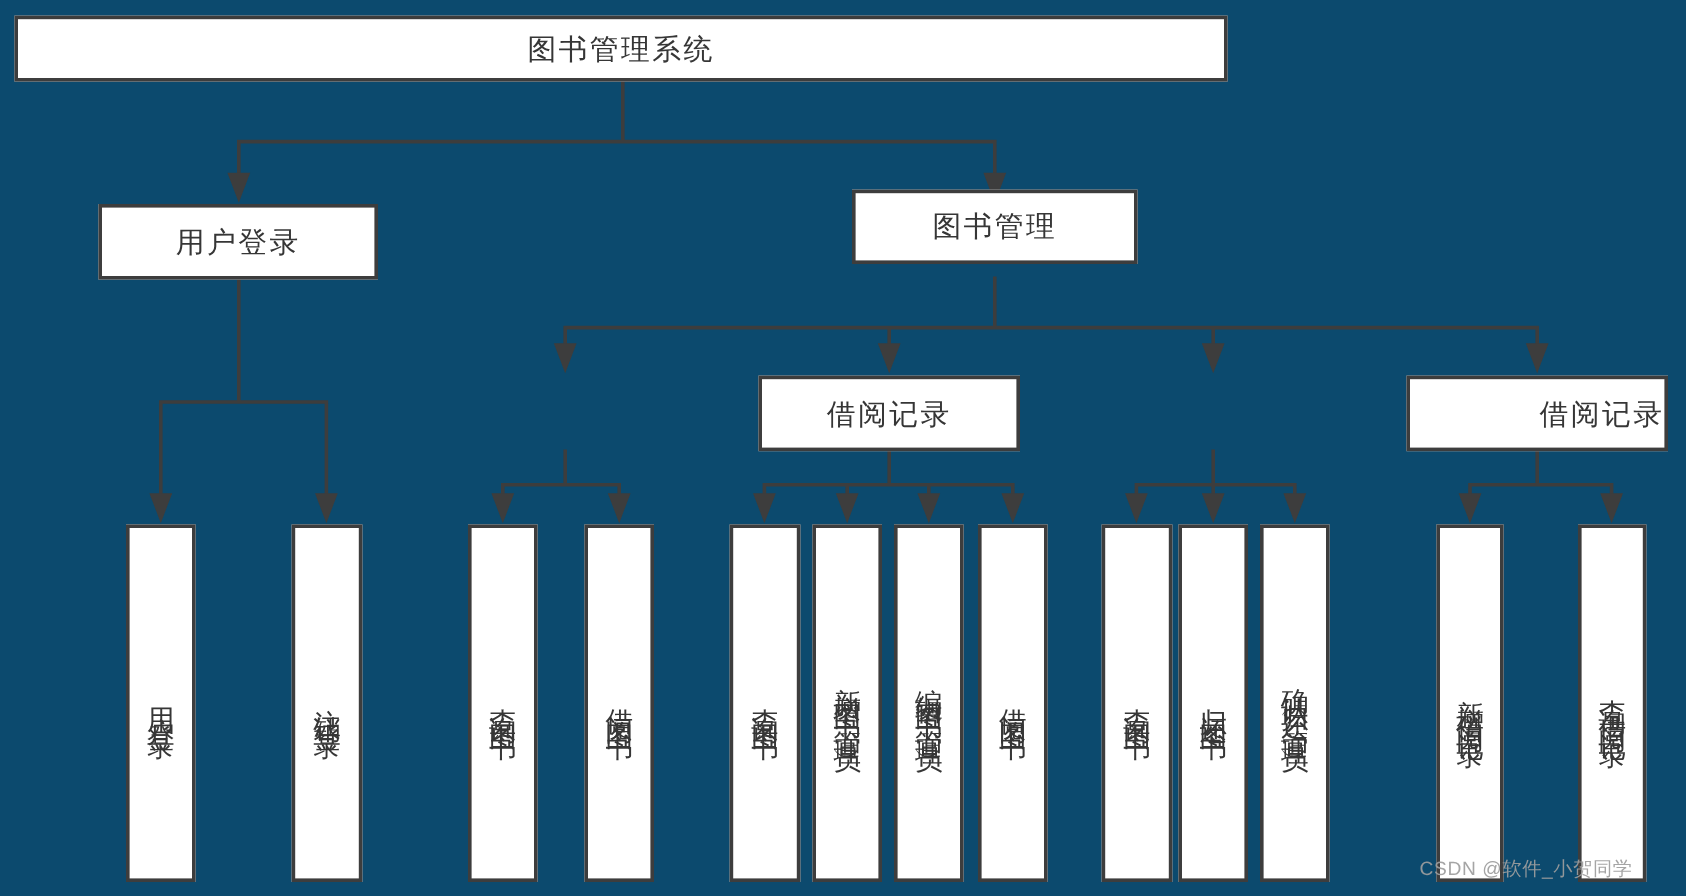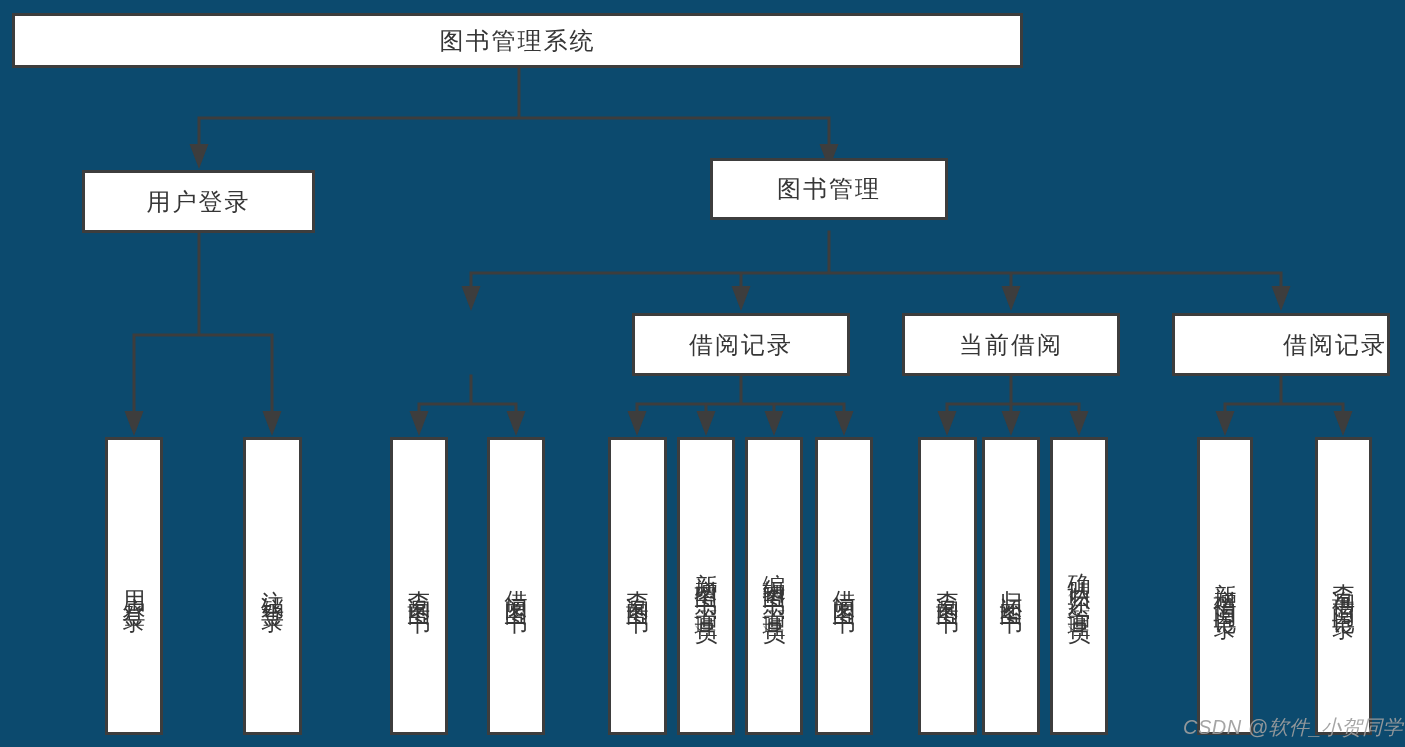--- a/index.html
+++ b/index.html
@@ -44,26 +44,25 @@
     writing-mode: vertical-rl;
     text-orientation: mixed;
     font-size: 23px;
     letter-spacing: 7px;
     line-height: 1;
   }
   .watermark {
     position: absolute;
     left: 1183px;
     top: 714px;
-    font-size: 20px;
+    font-size: 16px;
     letter-spacing: 0.5px;
     color: #9e9e9e;
     opacity: 0.92;
     white-space: nowrap;
-    font-style: italic;
   }
 </style>
 </head>
 <body>
 
 <div class="canvas">
 
   <svg class="connectors" width="1405" height="747" viewBox="0 0 1405 747">
     <g stroke="#3d3d3d" stroke-width="3" fill="none" stroke-linecap="square">
 
@@ -114,23 +113,20 @@
   <div class="hbox" style="left:82px; top:170px; width:233px; height:63px;">
     <span>用户登录</span>
   </div>
   <div class="hbox" style="left:710px; top:158px; width:238px; height:62px;">
     <span>图书管理</span>
   </div>
 
   <div class="hbox" style="left:632px; top:313px; width:218px; height:63px;">
     <span>借阅记录</span>
   </div>
-  <div class="hbox" style="left:902px; top:313px; width:218px; height:63px;">
-    <span>当前借阅</span>
-  </div>
   <div class="hbox" style="left:1172px; top:313px; width:218px; height:63px;justify-content:flex-end;">
     <span>借阅记录</span>
   </div>
 
   <div class="vbox" style="left:105px; top:437px; width:58px; height:298px;">
     <span>用户登录</span>
   </div>
   <div class="vbox" style="left:243px; top:437px; width:59px; height:298px;">
     <span>注销登录</span>
   </div>

